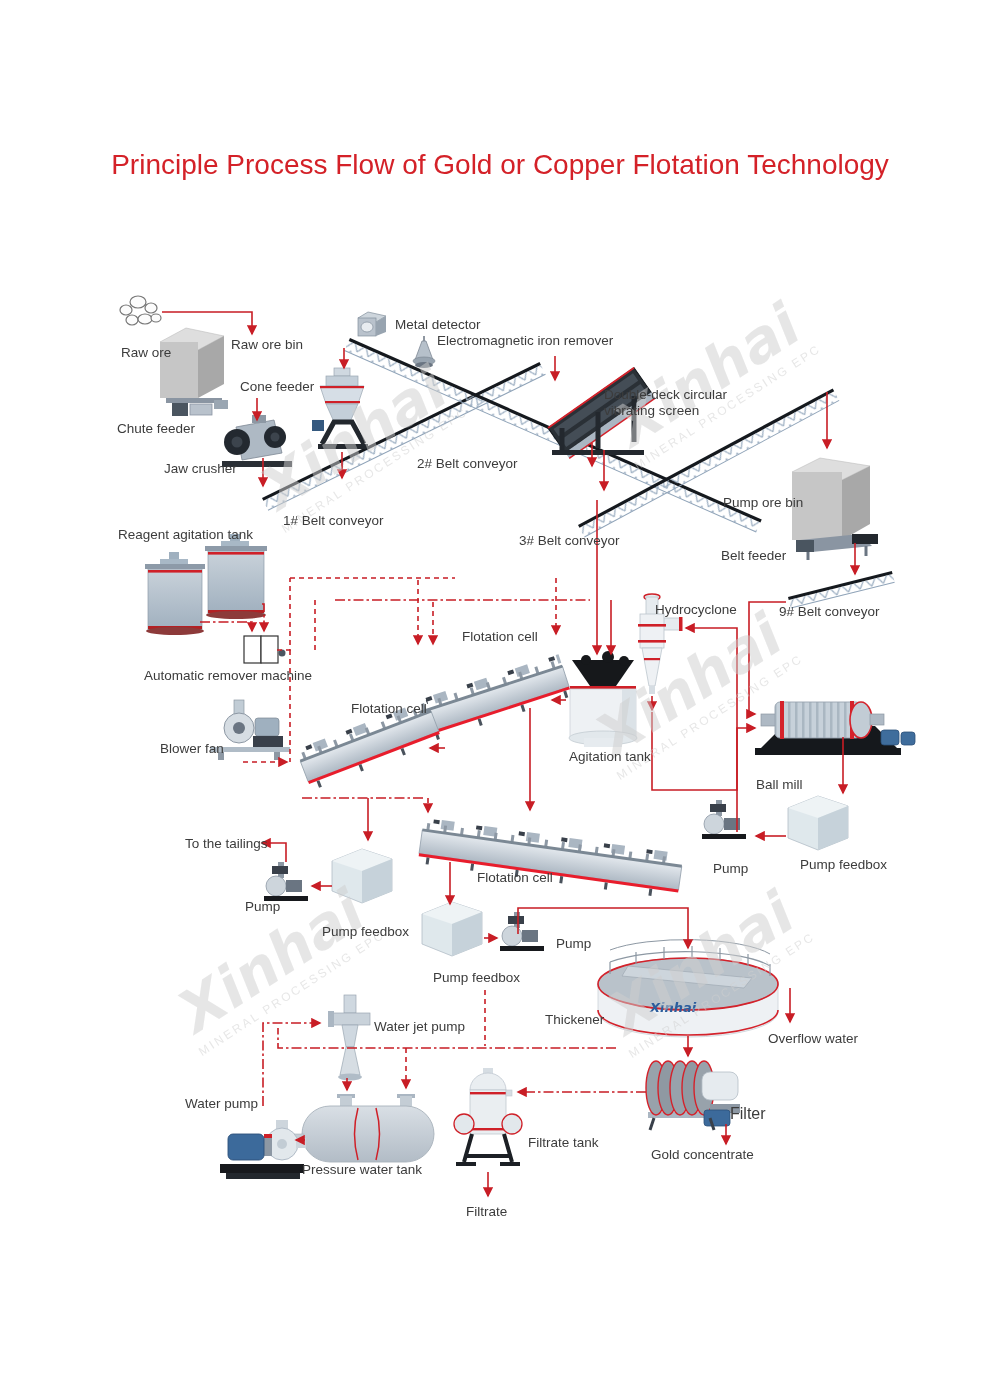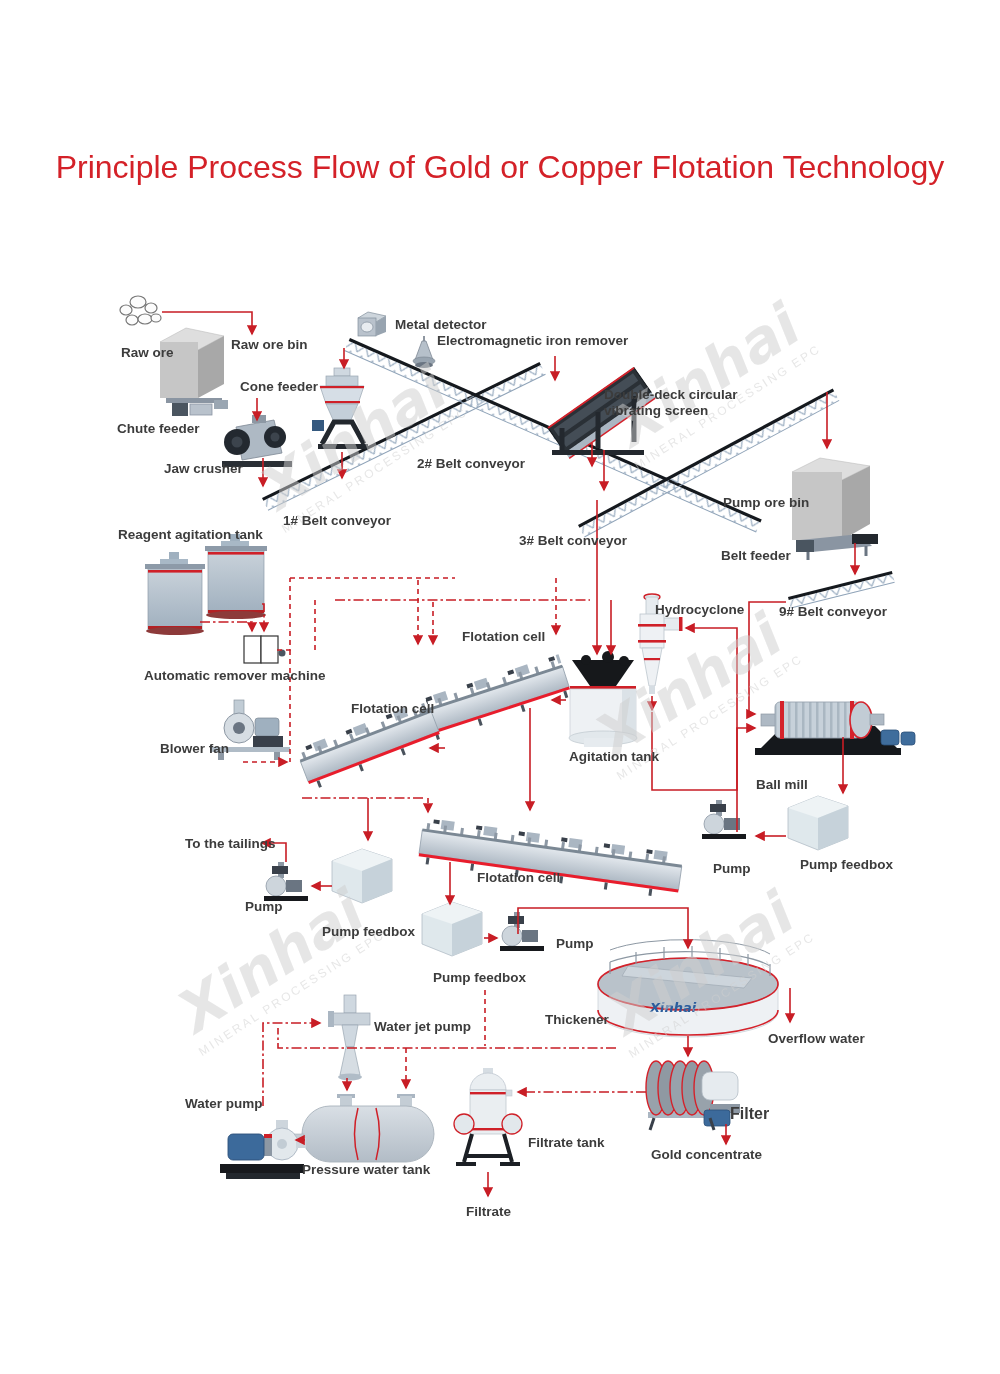--- a/index.html
+++ b/index.html
@@ -1,21 +1,21 @@
 <!DOCTYPE html>
 <html><head>
 <meta charset="utf-8">
 <style>
   html,body{margin:0;padding:0;background:#ffffff;}
   #canvas{position:relative;width:1000px;height:1374px;background:#ffffff;overflow:hidden;
           font-family:"Liberation Sans",sans-serif;}
   #diagram{position:absolute;left:0;top:0;}
   #page-title{position:absolute;left:0;top:149px;width:100%;margin:0;text-align:center;
-              font-size:32px;font-weight:500;color:#d42128;}
-  .lbl{position:absolute;font-size:13.5px;font-weight:700;color:#3c3c3c;
+              font-size:28px;font-weight:500;color:#d42128;}
+  .lbl{position:absolute;font-size:13.5px;font-weight:400;color:#3c3c3c;
        white-space:nowrap;line-height:1.22;z-index:5;}
   .lbl-wrap{white-space:normal;width:140px;}
   .lbl-big{font-size:16px;}
   .flow{stroke:#c81d25;stroke-width:1.6;fill:none;}
   .fd{stroke-dasharray:5 4;}
   .fdd{stroke-dasharray:10 3 2.5 3;}
   .wm-main{font-family:"DejaVu Sans",sans-serif;font-style:italic;font-weight:700;
            font-size:58px;fill:#cfcfcf;}
   .wm-sub{font-family:"Liberation Sans",sans-serif;font-weight:500;font-size:12px;
           letter-spacing:2.5px;fill:#cfcfcf;}

